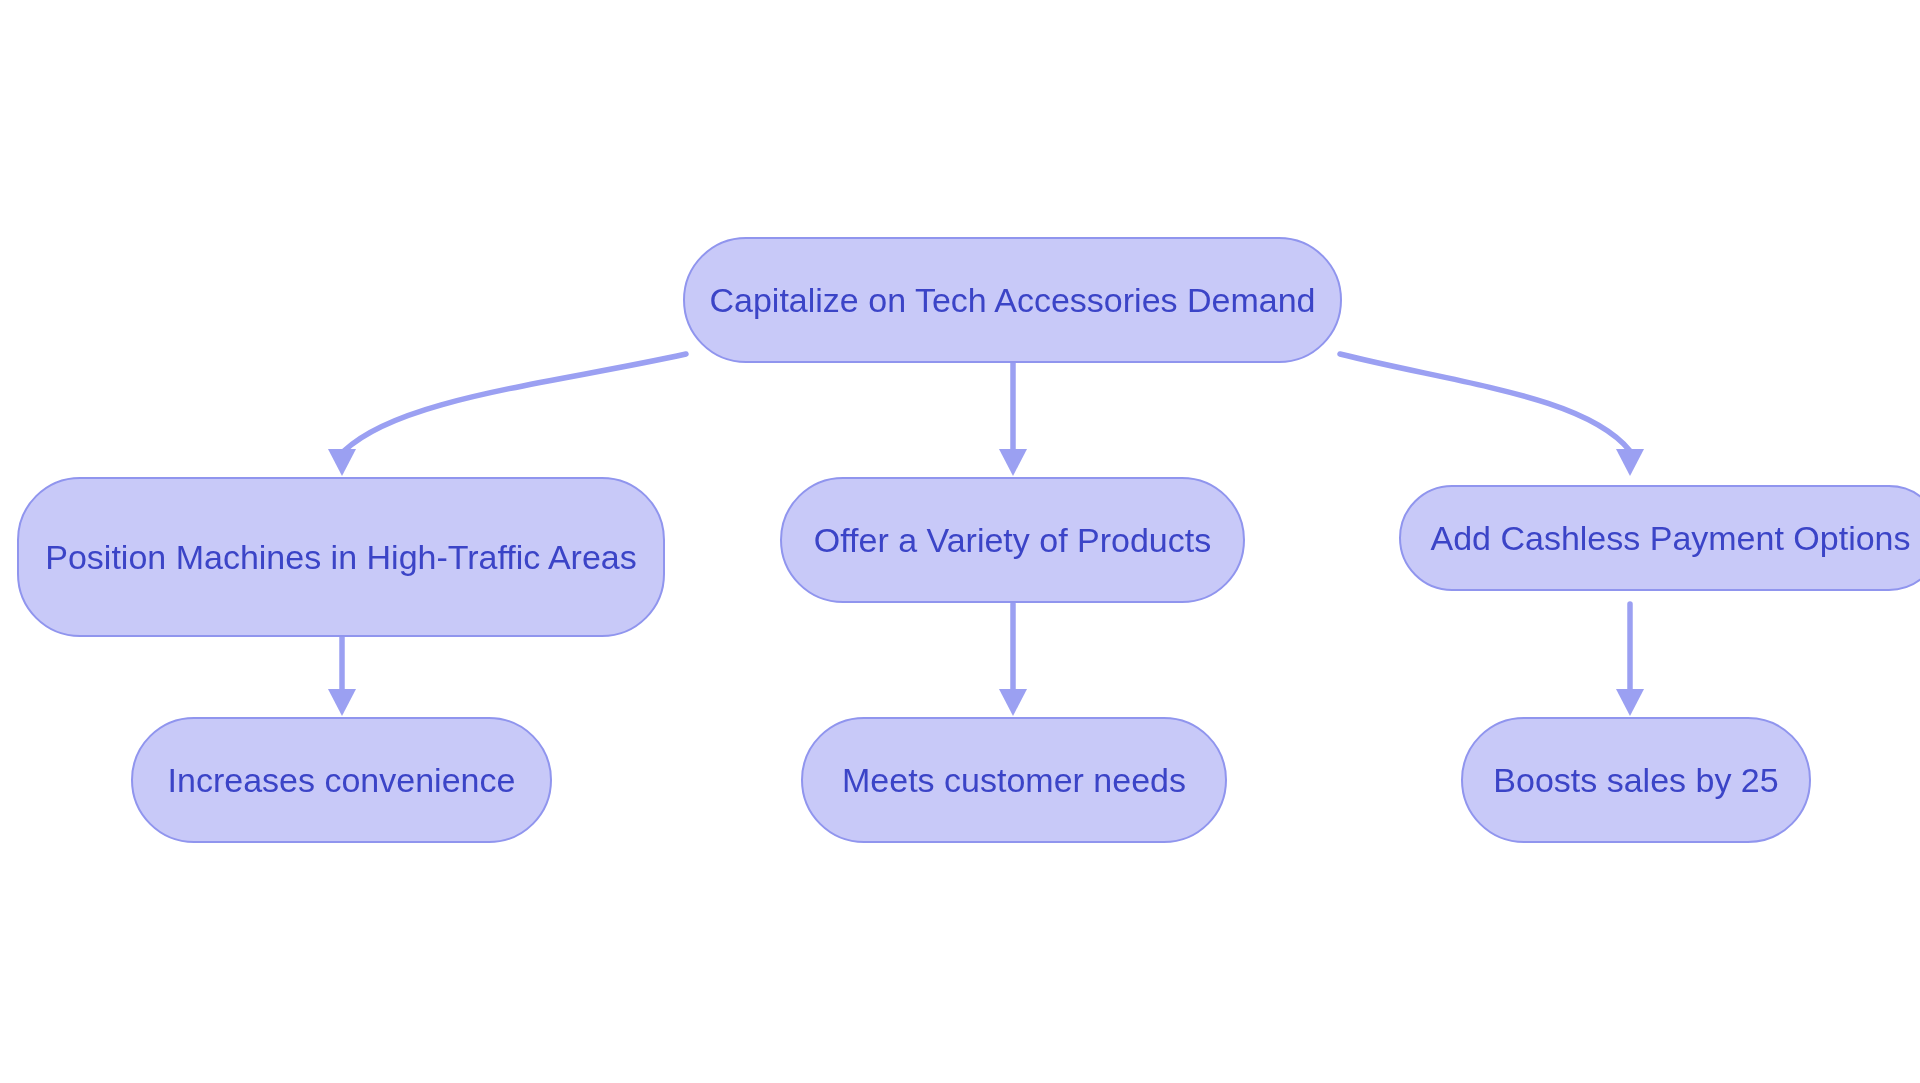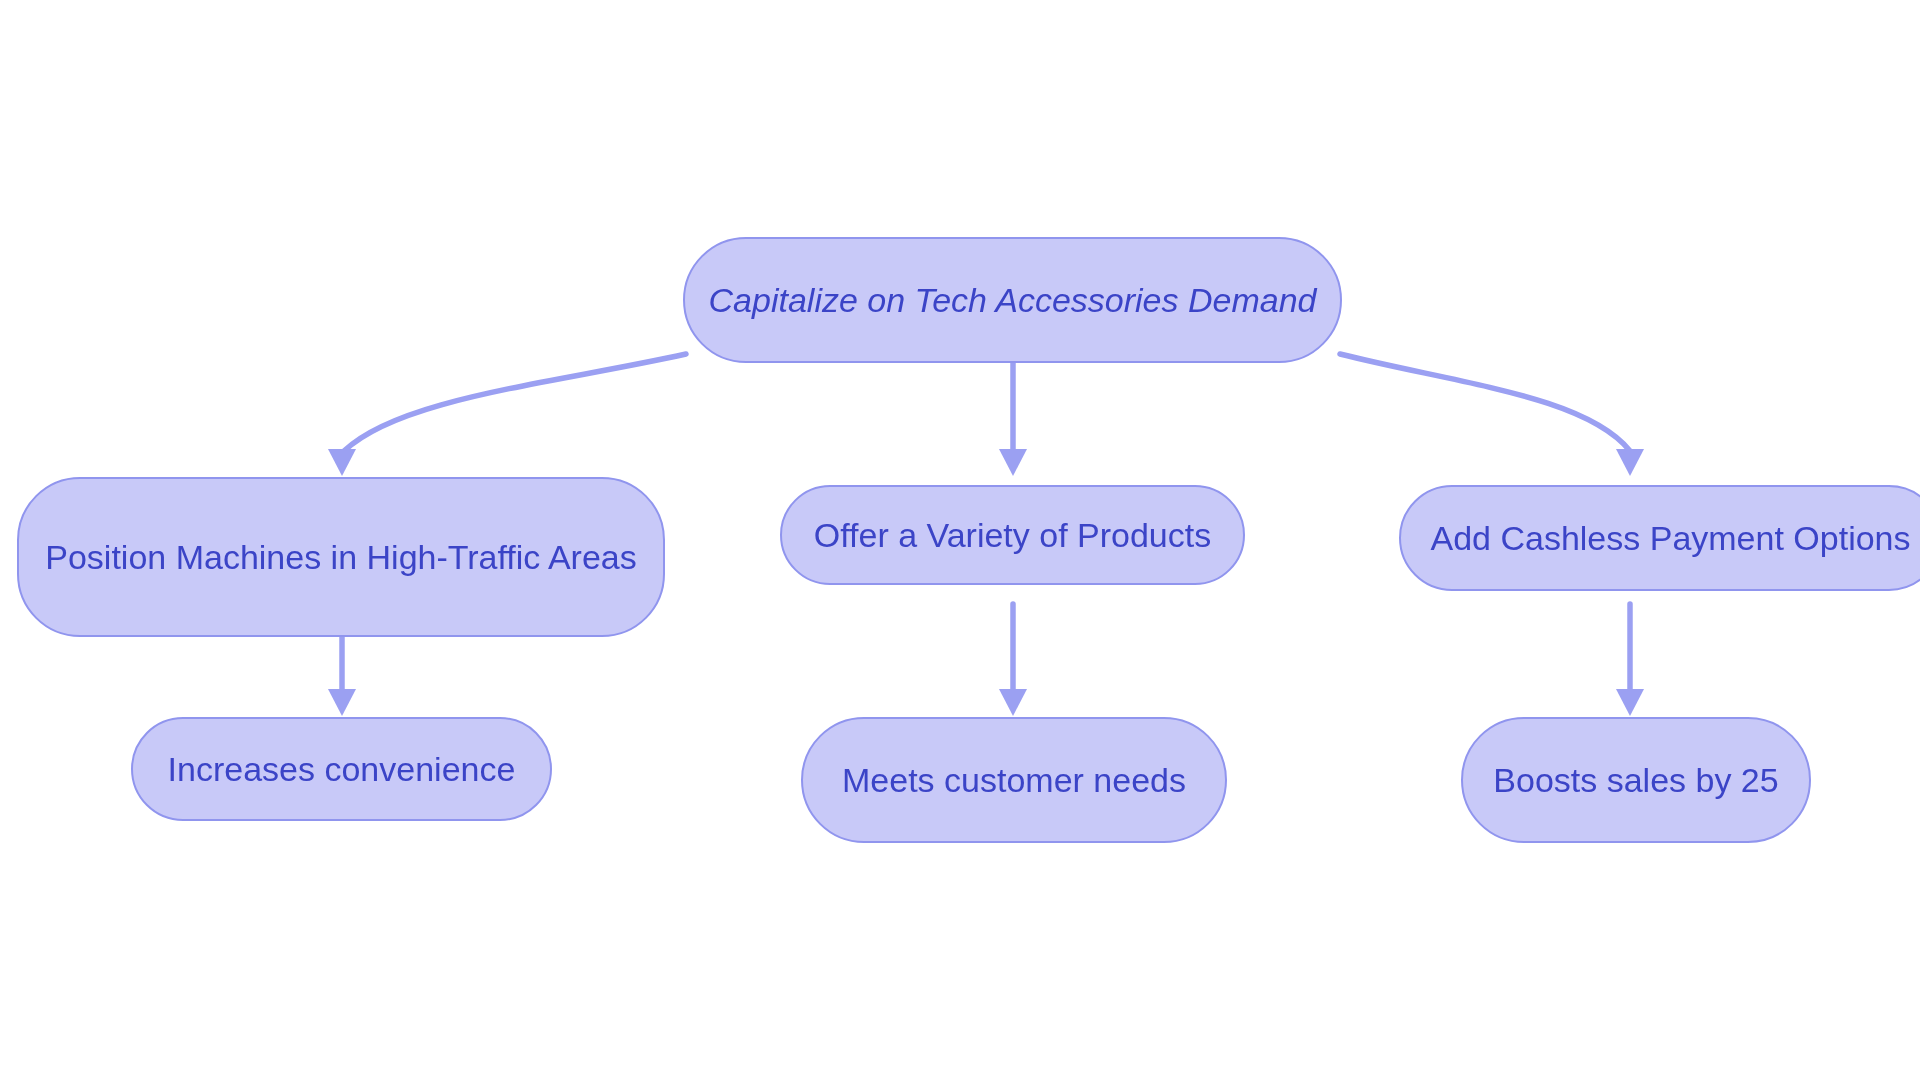--- a/index.html
+++ b/index.html
@@ -83,37 +83,37 @@
       <path d="M 1013 604 L 1013 692"></path>
       <polygon points="999,689 1027,689 1013,716"></polygon>
     </g>
 
     <g>
       <path d="M 1630 604 L 1630 692"></path>
       <polygon points="1616,689 1644,689 1630,716"></polygon>
     </g>
   </svg>
 
-  <div class="node" style="left:683px; top:237px; width:659px; height:126px;font-style:italic;">
+  <div class="node" style="left:683px; top:237px; width:659px; height:126px;">
     <span>Capitalize on Tech Accessories Demand</span>
   </div>
 
   <div class="node" style="left:17px; top:477px; width:648px; height:160px;">
     <span>Position Machines in High-Traffic Areas</span>
   </div>
 
-  <div class="node" style="left:780px; top:477px; width:465px; height:100px;margin-top:8px;">
+  <div class="node" style="left:780px; top:477px; width:465px; height:126px;">
     <span>Offer a Variety of Products</span>
   </div>
 
   <div class="node" style="left:1399px; top:477px; width:543px; height:106px;margin-top:8px;">
     <span>Add Cashless Payment Options</span>
   </div>
 
-  <div class="node" style="left:131px; top:717px; width:421px; height:104px;">
+  <div class="node" style="left:131px; top:717px; width:421px; height:126px;">
     <span>Increases convenience</span>
   </div>
 
   <div class="node" style="left:801px; top:717px; width:426px; height:126px;align-items:center;">
     <span>Meets customer needs</span>
   </div>
 
   <div class="node" style="left:1461px; top:717px; width:350px; height:126px;">
     <span>Boosts sales by 25</span>
   </div>

